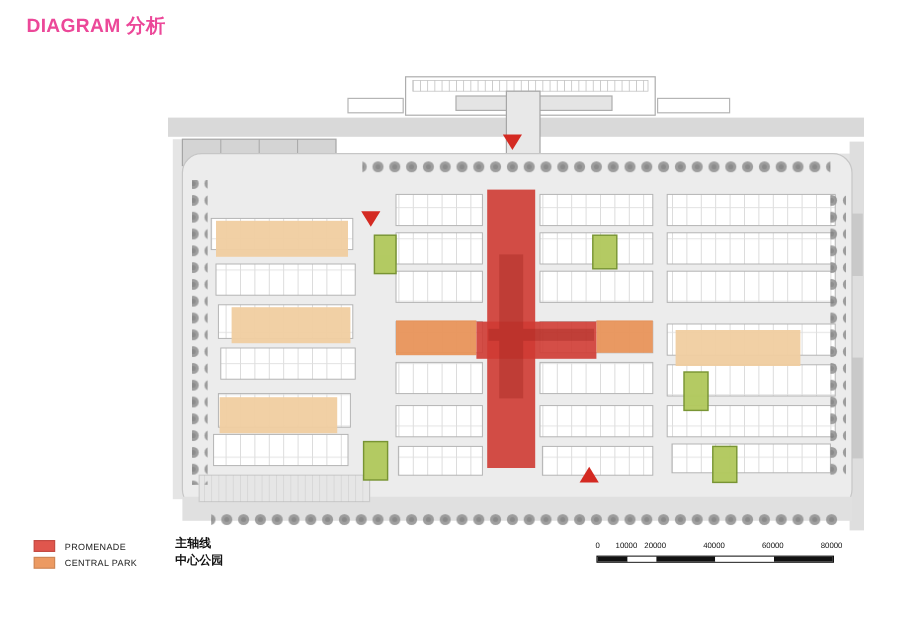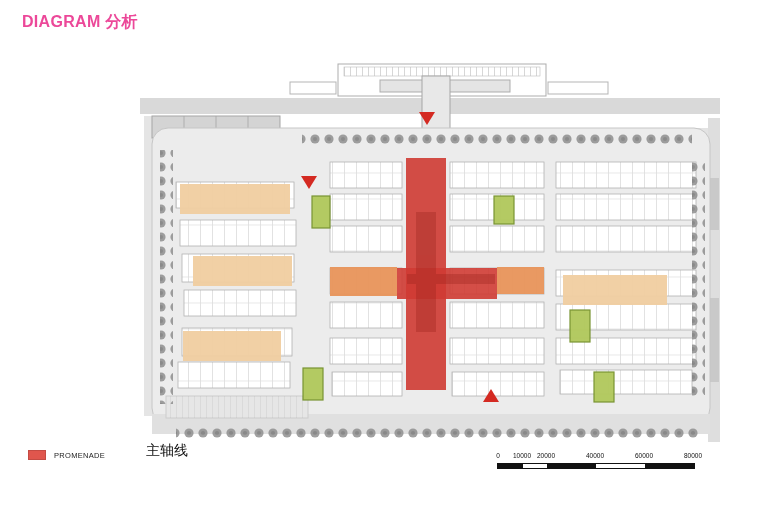--- a/index.html
+++ b/index.html
@@ -8,21 +8,21 @@
   .stage{position:absolute;inset:0;width:760px;height:518px;background:#fff}
   .title{position:absolute;left:22px;top:12px;font-size:16px;font-weight:bold;
     color:#ec4899;letter-spacing:.3px}
   .plan{position:absolute;left:140px;top:62px;width:580px;height:383px}
   .plan svg{display:block}
   .bldg{fill:url(#units);stroke:#b2b2b2;stroke-width:.8}
   .legend{position:absolute;left:28px;top:446px}
   .legend-row{display:flex;align-items:flex-end;height:14px}
   .swatch{width:18px;height:10px;margin-right:8px;border:1px solid rgba(0,0,0,.12);flex:none}
   .len{width:92px;font-size:7.5px;color:#222;letter-spacing:.3px}
-  .lzh{font-size:14px;font-weight:normal;color:#111}
+  .lzh{font-size:10px;font-weight:bold;color:#111}
   .scalebar{position:absolute;left:497px;top:452px;width:200px}
   .sb-labels{position:relative;height:9px;font-size:6.5px;color:#111}
   .sb-labels span{position:absolute;top:0;transform:translateX(-50%);white-space:nowrap}
   .sb-bar{position:relative;margin-top:2px;height:6px;width:198px;border:1px solid #111;display:flex}
   .seg{height:100%;flex:none}
   .seg.b{background:#111}.seg.w{background:#fff}
 </style>
 </head>
 <body>
 
@@ -143,20 +143,25 @@
       </g>
     </svg>
   </div>
 
   <div class="legend">
     <div class="legend-row">
       <span class="swatch" style="background: rgb(224, 86, 77);"></span>
       <span class="len">PROMENADE</span>
       <span class="lzh">主轴线</span>
     </div>
+    <div class="legend-row">
+      <span class="swatch" style="background: rgb(236, 154, 98);"></span>
+      <span class="len">CENTRAL PARK</span>
+      <span class="lzh">中心公园</span>
+    </div>
   </div>
 
   <div class="scalebar">
     <div class="sb-labels">
       <span style="left:1px">0</span>
       <span style="left:25px">10000</span>
       <span style="left:49px">20000</span>
       <span style="left:98px">40000</span>
       <span style="left:147px">60000</span>
       <span style="left:196px">80000</span>

